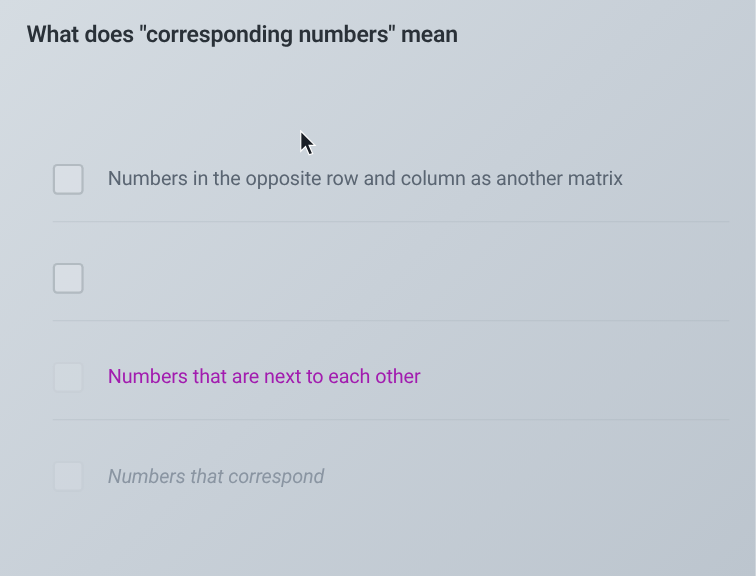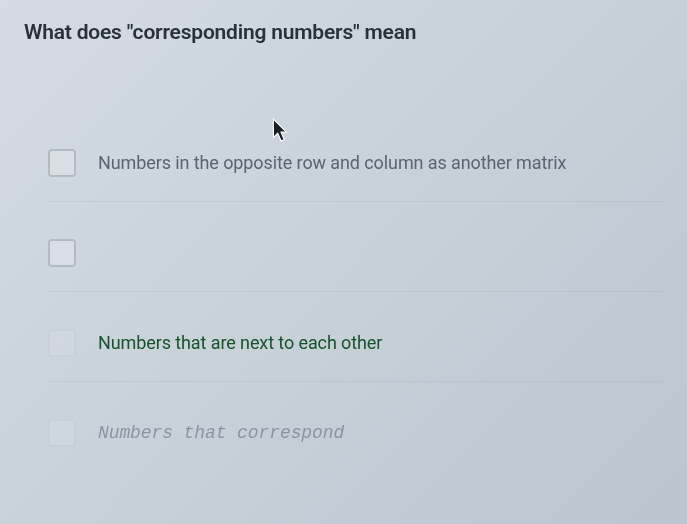--- a/index.html
+++ b/index.html
@@ -53,26 +53,25 @@
       color: #5a6572;
       font-weight: 400;
       letter-spacing: -0.1px;
     }
     .option-row:nth-child(3) .checkbox,
     .option-row:nth-child(4) .checkbox {
       opacity: 0.4;
       border-color: rgba(120,130,140,0.2);
     }
     .option-row:nth-child(3) .option-text {
-      color: #14532d;
+      color: #a21caf;
     }
     .option-row:nth-child(4) .option-text {
       color: #8a95a2;
       font-style: italic;
-      font-family: Liberation Mono, monospace;
     }
     .cursor-icon {
       position: absolute;
       top: 118px;
       left: 272px;
       width: 18px;
       height: 26px;
       pointer-events: none;
     }
     .indent {

